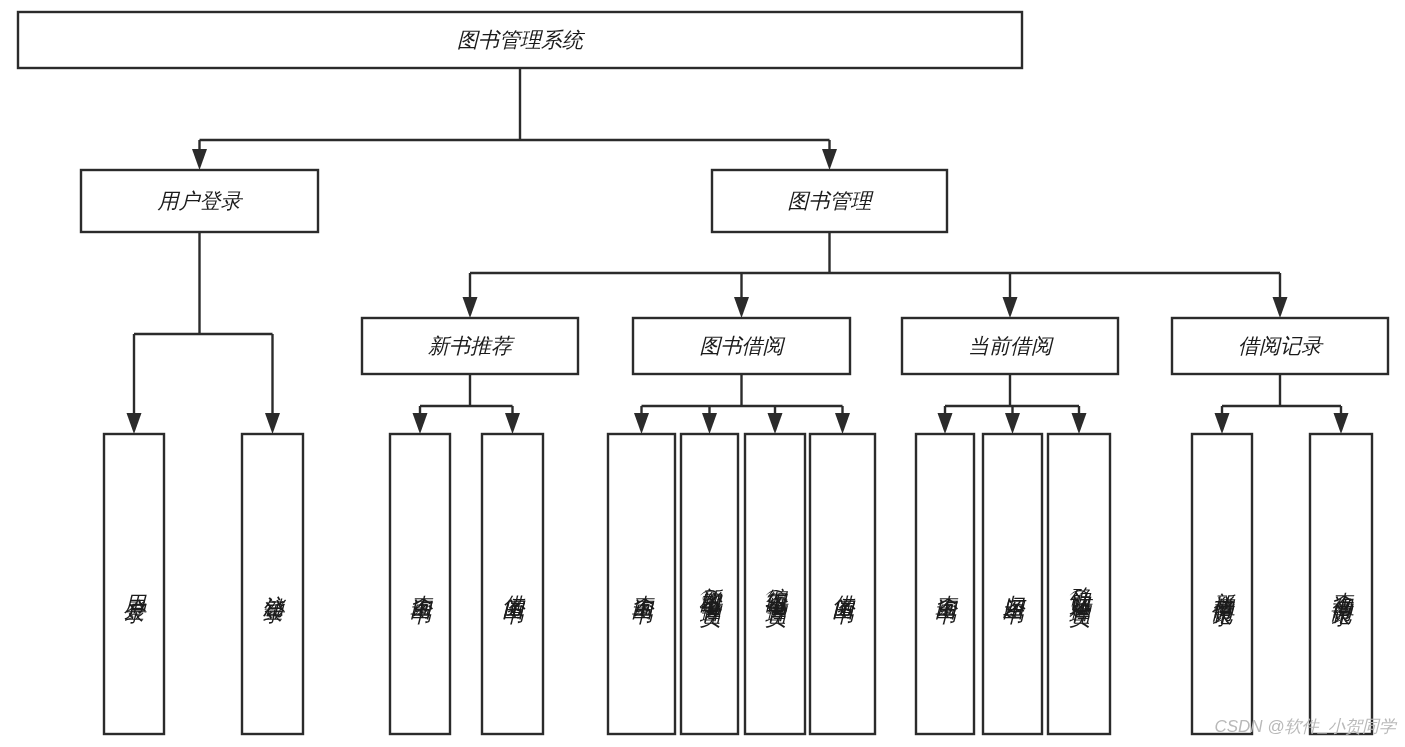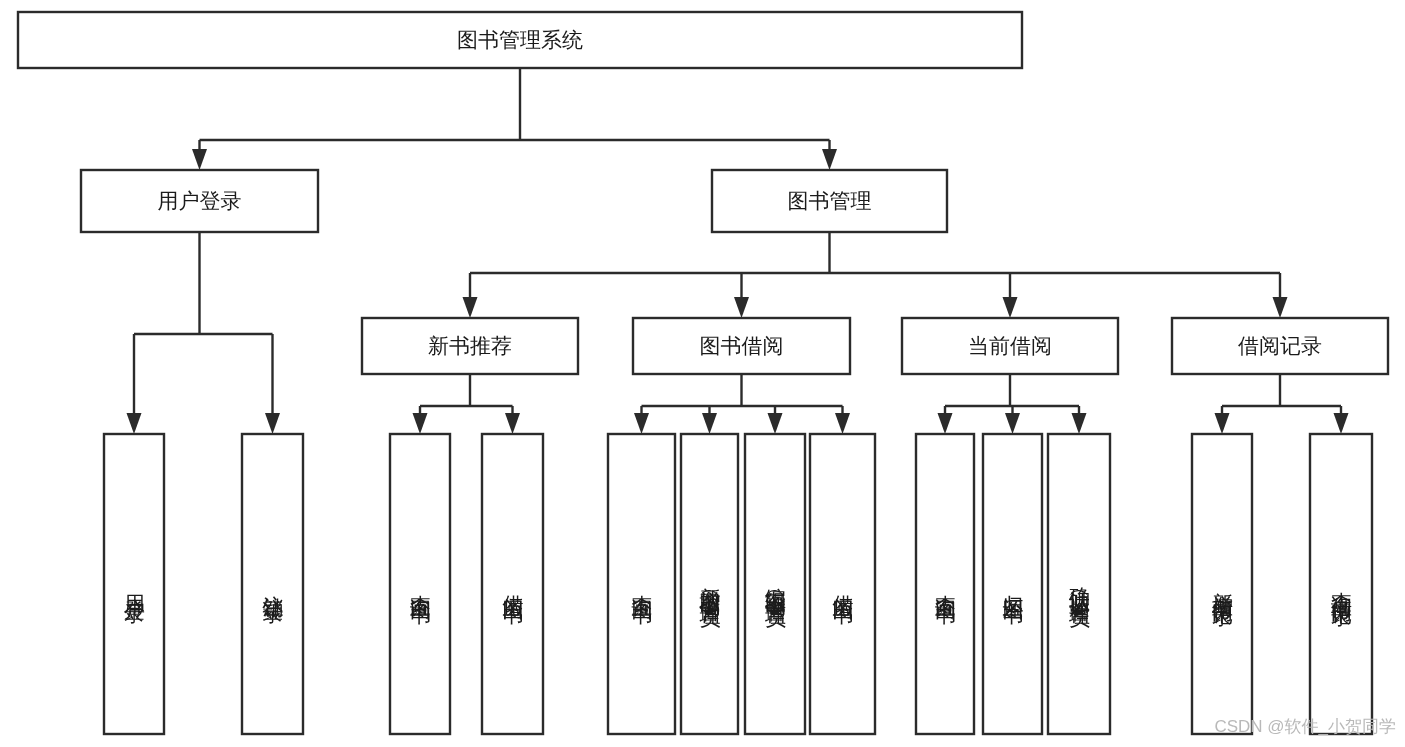--- a/index.html
+++ b/index.html
@@ -10,20 +10,21 @@
   body {
     width: 1405px;
     height: 747px;
     font-family: "Liberation Sans", "DejaVu Sans", sans-serif;
     overflow: hidden;
   }
   #diagram-root {
     position: relative;
     width: 1405px;
     height: 558px;
+    font-style: italic;
   }
   svg.diagram-canvas {
     display: block;
     width: 1405px;
     height: 747px;
   }
   .node-box {
     fill: #ffffff;
     stroke: #2b2b2b;
     stroke-width: 2.4;

